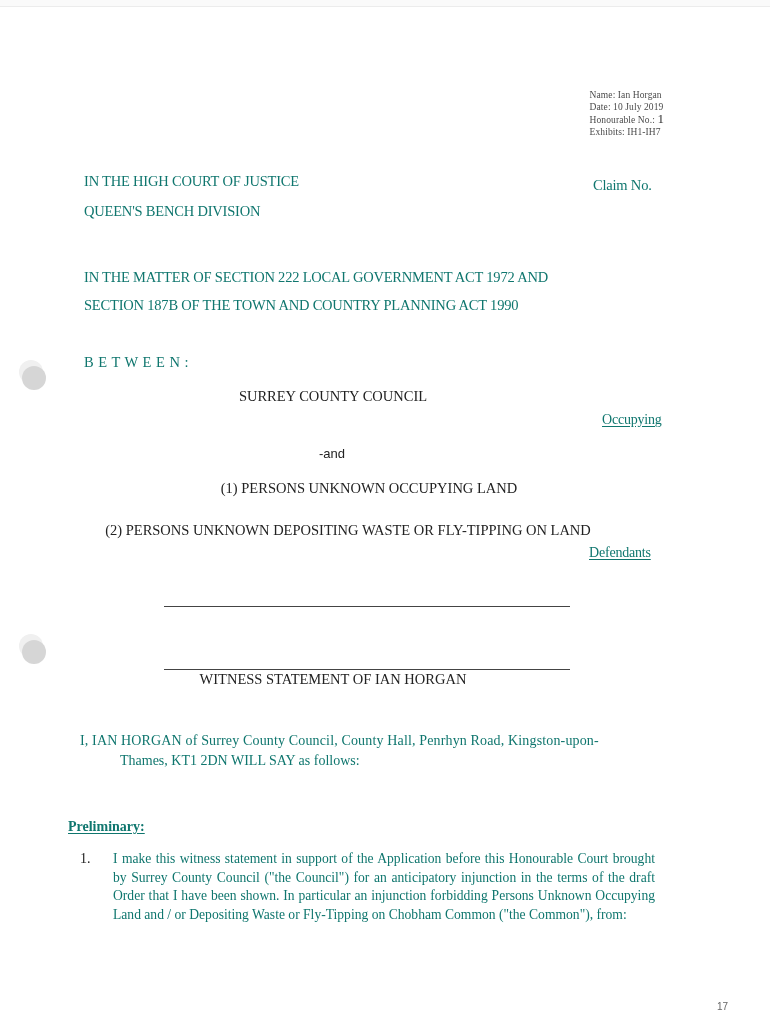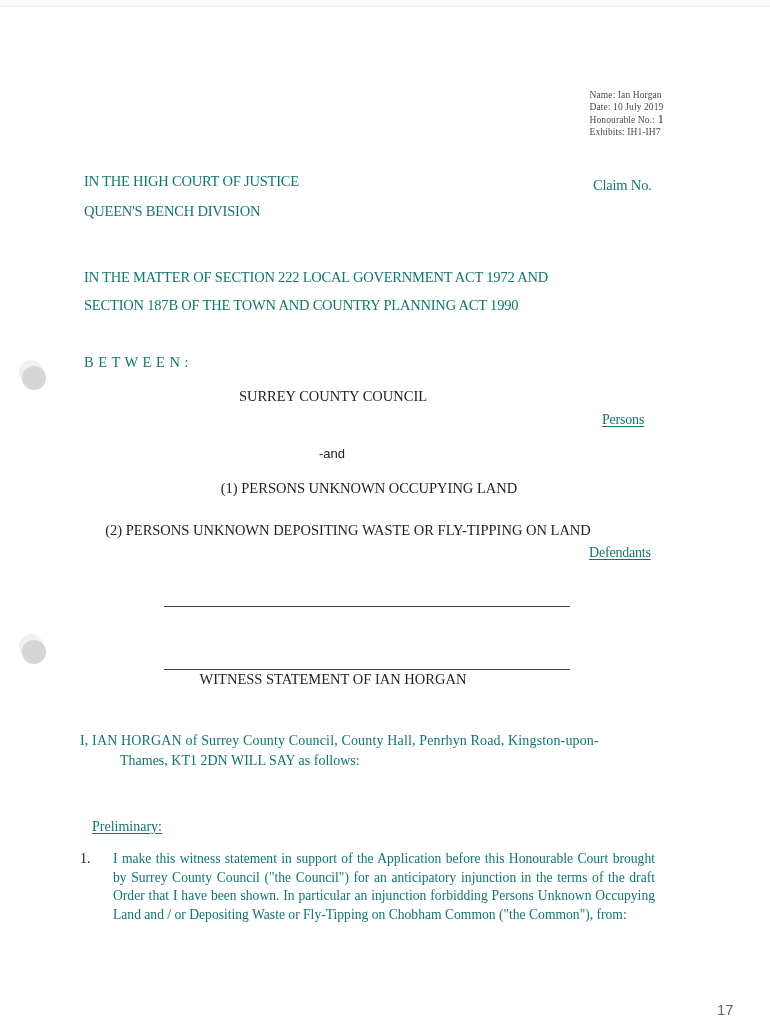--- a/index.html
+++ b/index.html
@@ -79,21 +79,21 @@
       text-align: justify;
     }
     .para-num {
       position: absolute;
       font-size: 14px;
       color: #222;
     }
     .page-no {
       position: absolute;
       font-family: "Liberation Sans", "DejaVu Sans", sans-serif;
-      font-size: 15px;
+      font-size: 10px;
       color: #666;
     }
   </style>
 </head>
 <body>
 
 <div class="scan-edge"></div>
 
 <div class="meta-block">
   <div>Name: Ian Horgan</div>
@@ -110,33 +110,33 @@
 <div class="heading-line" style="left:84px; top:203px;">QUEEN'S BENCH DIVISION</div>
 
 <div class="heading-line" style="left:84px; top:269px;">IN THE MATTER OF SECTION 222 LOCAL GOVERNMENT ACT 1972 AND</div>
 <div class="heading-line" style="left:84px; top:297px;">SECTION 187B OF THE TOWN AND COUNTRY PLANNING ACT 1990</div>
 
 <div class="punch-hole" style="left:22px; top:366px;"></div>
 <div class="punch-hole" style="left:22px; top:640px;"></div>
 
 <div class="heading-line" style="left:84px; top:354px; letter-spacing:0.5px;">B E T W E E N :</div>
 <div class="center-line" style="top:388px; padding-right:30px; box-sizing:border-box;">SURREY COUNTY COUNCIL</div>
-<div class="heading-line underlined" style="left:602px; top:412px; font-size:14px;">Persons</div>
+<div class="heading-line underlined" style="left:602px; top:412px; font-size:14px;">Occupying</div>
 <div class="center-line sans" style="top:446px; font-size:13px; padding-right:32px; box-sizing:border-box;">-and</div>
 <div class="center-line" style="top:480px; padding-right:14px; box-sizing:border-box;margin-left:28px;">(1) PERSONS UNKNOWN OCCUPYING LAND</div>
 <div class="center-line" style="top:522px; padding-right:0px; box-sizing:border-box;">(2) PERSONS UNKNOWN DEPOSITING WASTE OR FLY-TIPPING ON LAND</div>
 <div class="heading-line underlined" style="left:589px; top:545px; font-size:14px;">Defendants</div>
 
 <div class="rule" style="left:164px; top:606px; width:406px;"></div>
 <div class="center-line" style="top:624px; padding-right:30px; box-sizing:border-box;margin-top:47px;">WITNESS STATEMENT OF IAN HORGAN</div>
 <div class="rule" style="left:164px; top:669px; width:406px;"></div>
 
 <div class="body-text" style="left:80px; top:731px; width:580px; font-size:14px; letter-spacing:0.15px;">I, IAN HORGAN of Surrey County Council, County Hall, Penrhyn Road, Kingston-upon-</div>
 <div class="body-text" style="left:80px; top:751px; width:580px; font-size:14px;margin-left:40px;">Thames, KT1 2DN WILL SAY as follows:</div>
 
-<div class="body-text" style="left:92px; top:817px; font-weight:normal;">
+<div class="body-text" style="left:68px; top:817px; font-weight:bold;">
   <span class="underlined">Preliminary:</span>
 </div>
 
 <div class="para-num" style="left:80px; top:851px;">1.</div>
 <div class="body-text" style="left:113px; top:850px; width:542px; line-height:18.5px; font-size:13.6px;">I make this witness statement in support of the Application before this Honourable Court brought by Surrey County Council ("the Council") for an anticipatory injunction in the terms of the draft Order that I have been shown. In particular an injunction forbidding Persons Unknown Occupying Land and / or Depositing Waste or Fly-Tipping on Chobham Common ("the Common"), from:</div>
 
 <div class="page-no" style="left:717px; top:1001px;">17</div>
 
 </body></html>

